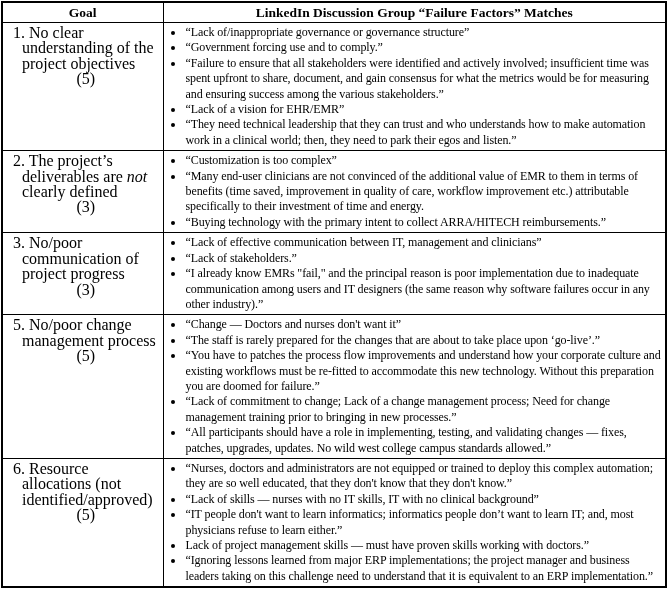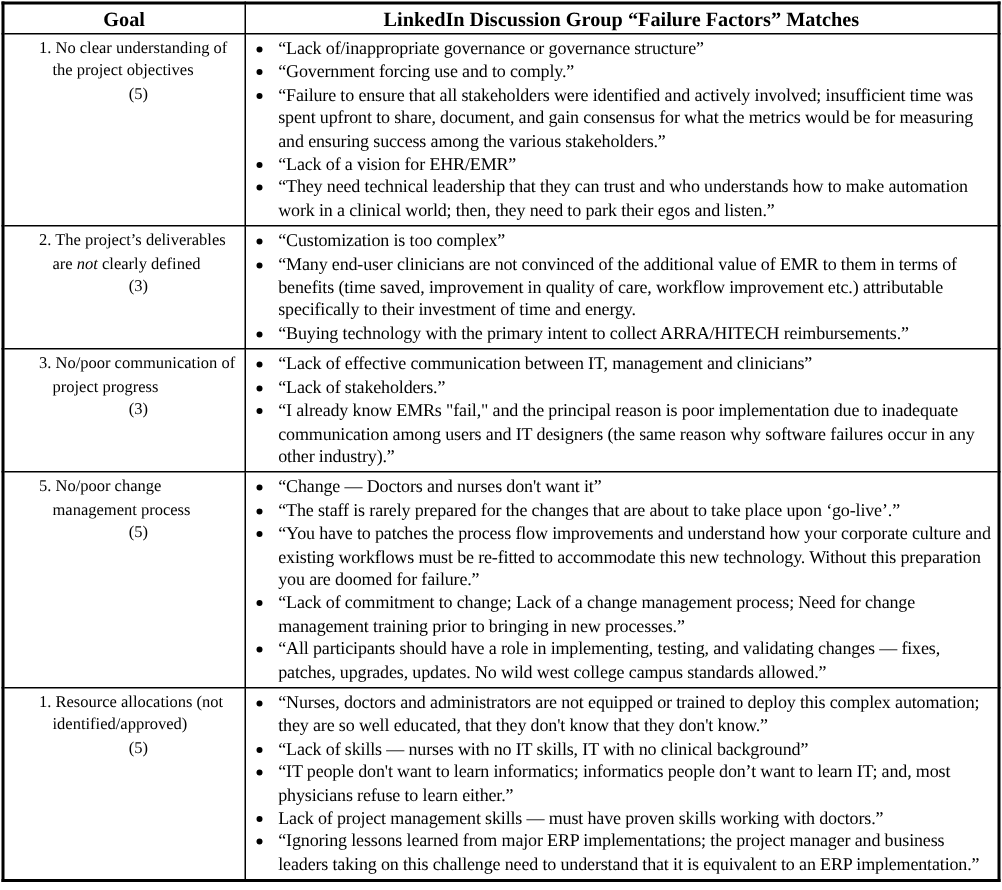--- a/index.html
+++ b/index.html
@@ -21,23 +21,23 @@
     vertical-align: top;
   }
   .ff-table th {
     font-weight: bold;
     text-align: center;
     font-size: 13.5px;
     line-height: 17px;
     padding: 1px 2px 1px 2px;
   }
   td.goal-cell {
-    font-size: 11px;
+    font-size: 16px;
     line-height: 15.4px;
-    padding: 2px 4px 2px 23px;
+    padding: 2px 4px 2px 10px;
   }
   .goal-text {
     padding-left: 9px;
     text-indent: -9px;
   }
   .goal-text em { font-style: italic; }
   .goal-count { text-align: center; }
   td.matches-cell {
     font-size: 12px;
     line-height: 15.4px;
@@ -118,21 +118,21 @@
               <li>“Change — Doctors and nurses don't want it”</li>
               <li>“The staff is rarely prepared for the changes that are about to take place upon ‘go-live’.”</li>
               <li>“You have to patches the process flow improvements and understand how your corporate culture and existing workflows must be re-fitted to accommodate this new technology. Without this preparation you are doomed for failure.”</li>
               <li>“Lack of commitment to change; Lack of a change management process; Need for change management training prior to bringing in new processes.”</li>
               <li>“All participants should have a role in implementing, testing, and validating changes — fixes, patches, upgrades, updates. No wild west college campus standards allowed.”</li>
             </ul>
           </td>
         </tr>
         <tr>
           <td class="goal-cell">
-            <div class="goal-text"><span>1. Resource allocations (not identified/approved)</span></div>
+            <div class="goal-text"><span>6. Resource allocations (not identified/approved)</span></div>
             <div class="goal-count">(5)</div>
           </td>
           <td class="matches-cell">
             <ul>
               <li>“Nurses, doctors and administrators are not equipped or trained to deploy this complex automation; they are so well educated, that they don't know that they don't know.”</li>
               <li>“Lack of skills — nurses with no IT skills, IT with no clinical background”</li>
               <li>“IT people don't want to learn informatics; informatics people don’t want to learn IT; and, most physicians refuse to learn either.”</li>
               <li>Lack of project management skills — must have proven skills working with doctors.”</li>
               <li>“Ignoring lessons learned from major ERP implementations; the project manager and business leaders taking on this challenge need to understand that it is equivalent to an ERP implementation.”</li>
             </ul>

